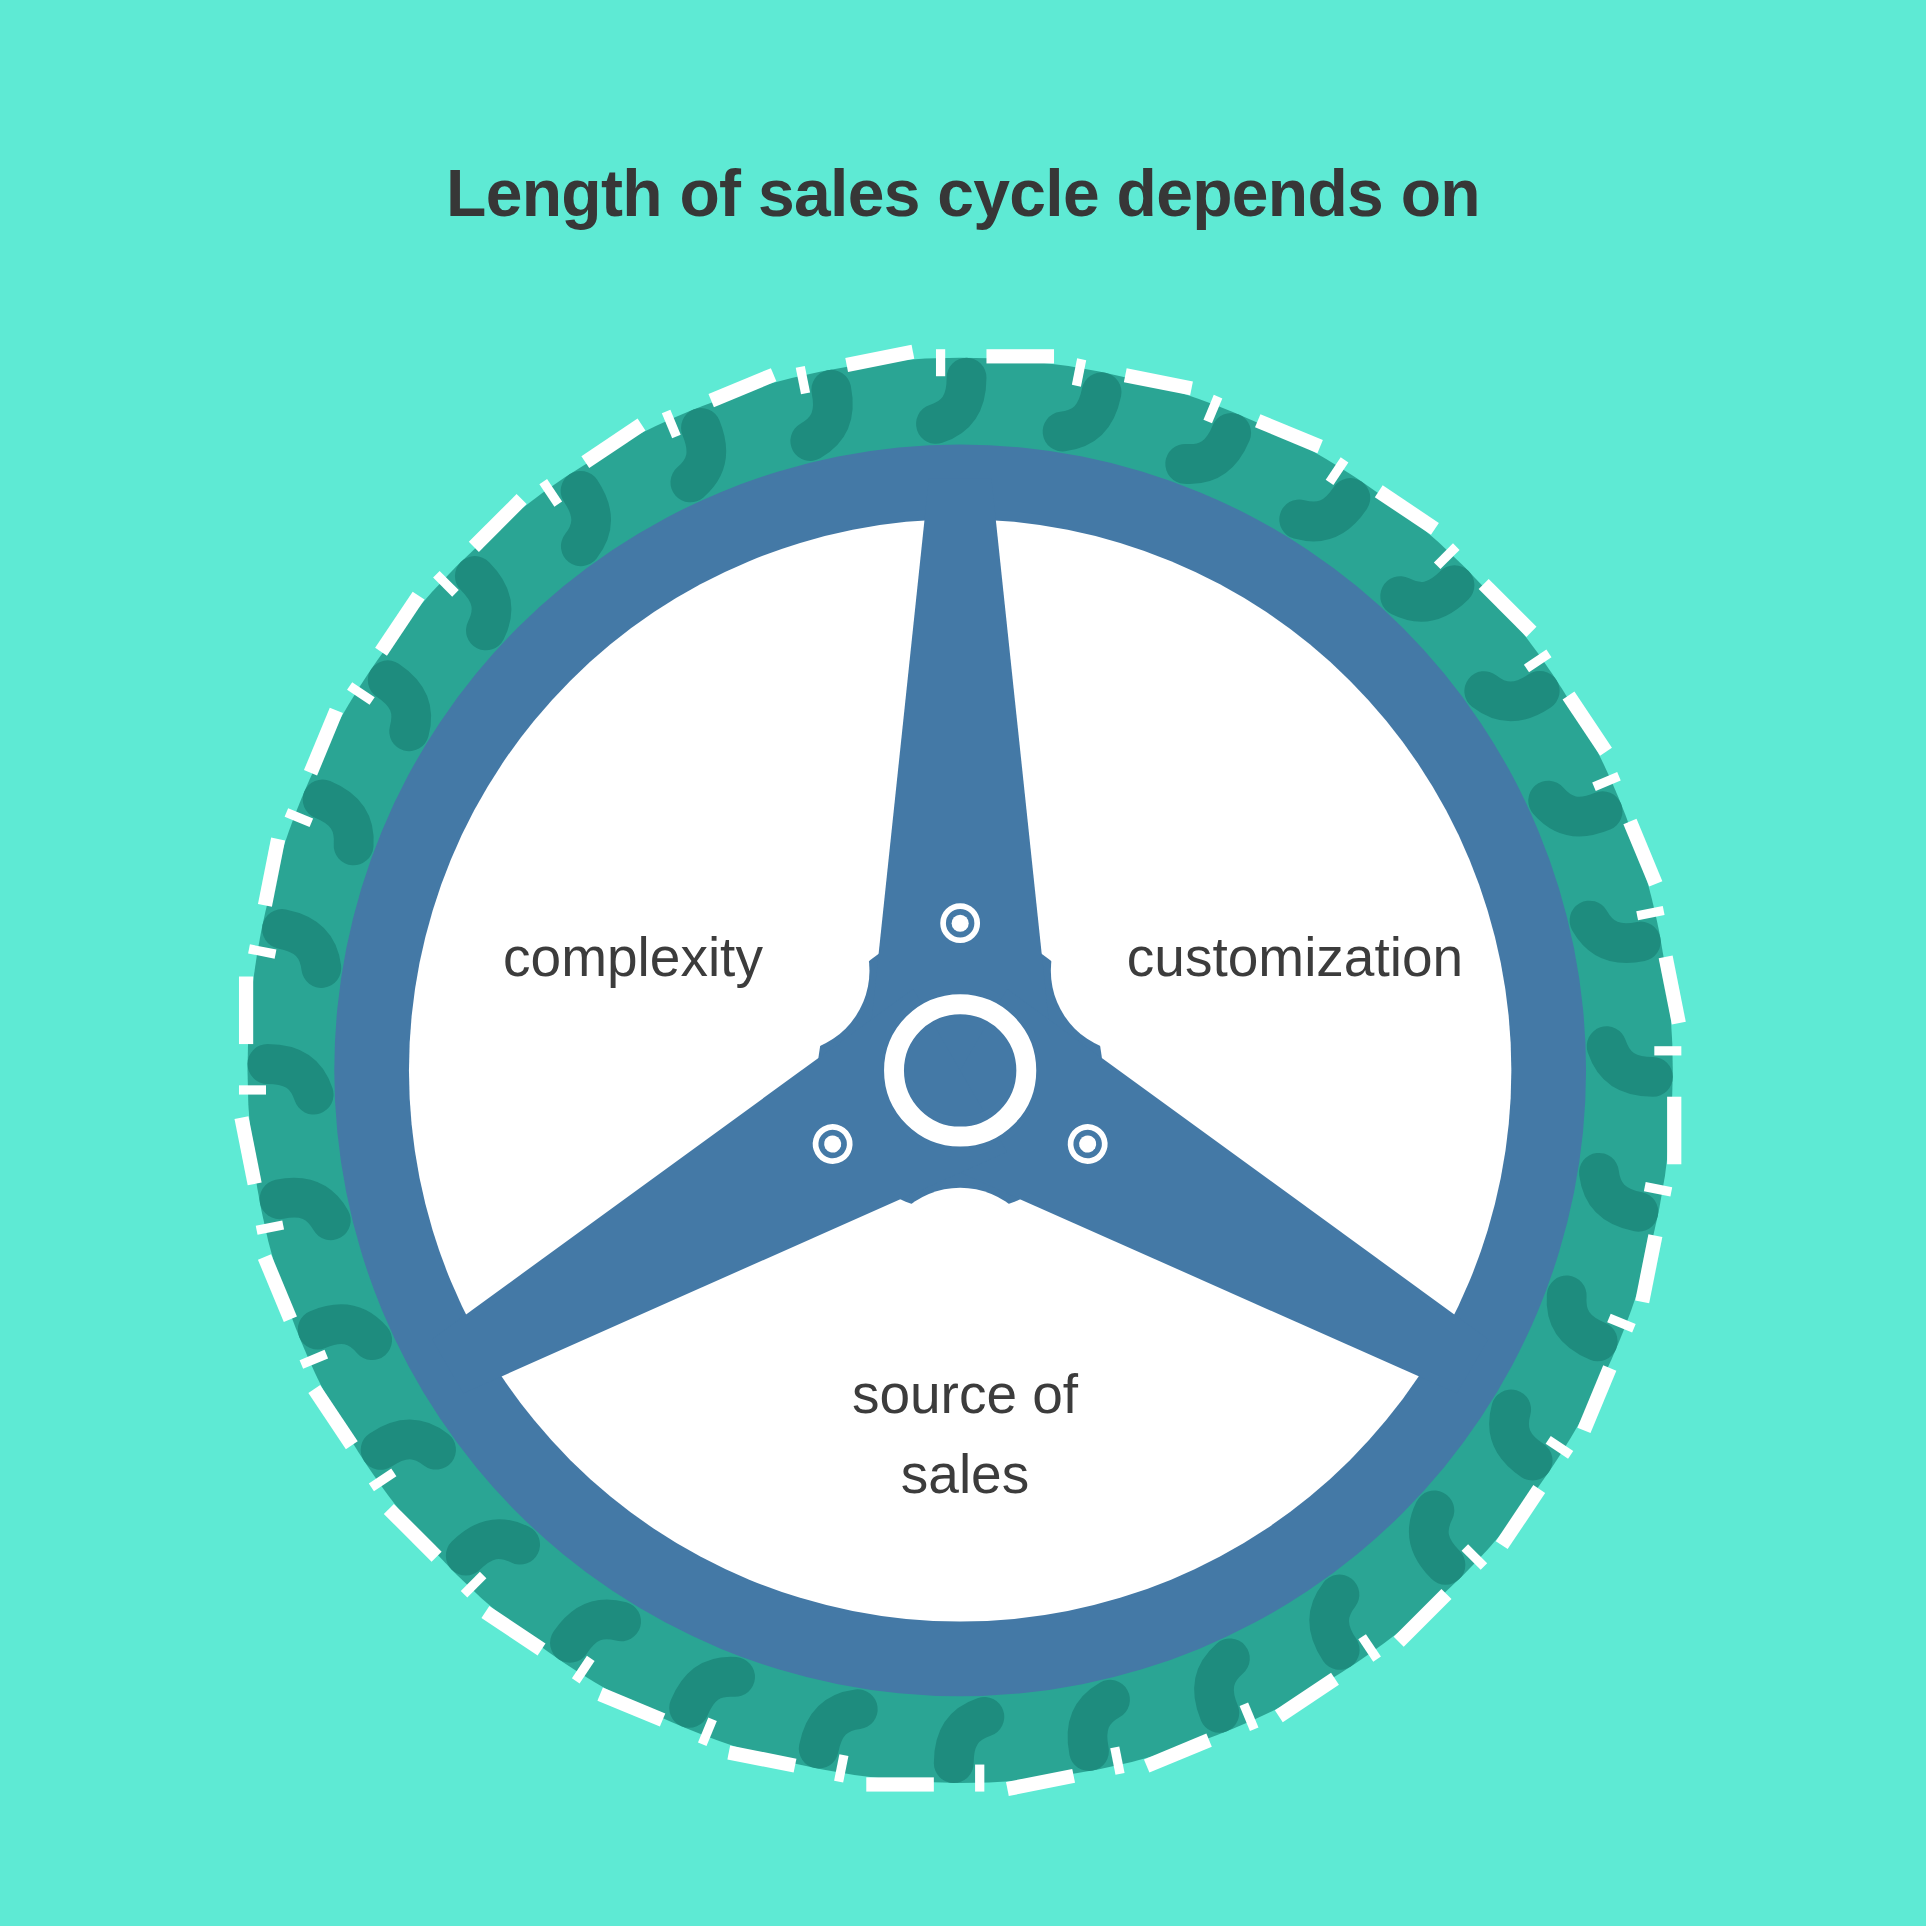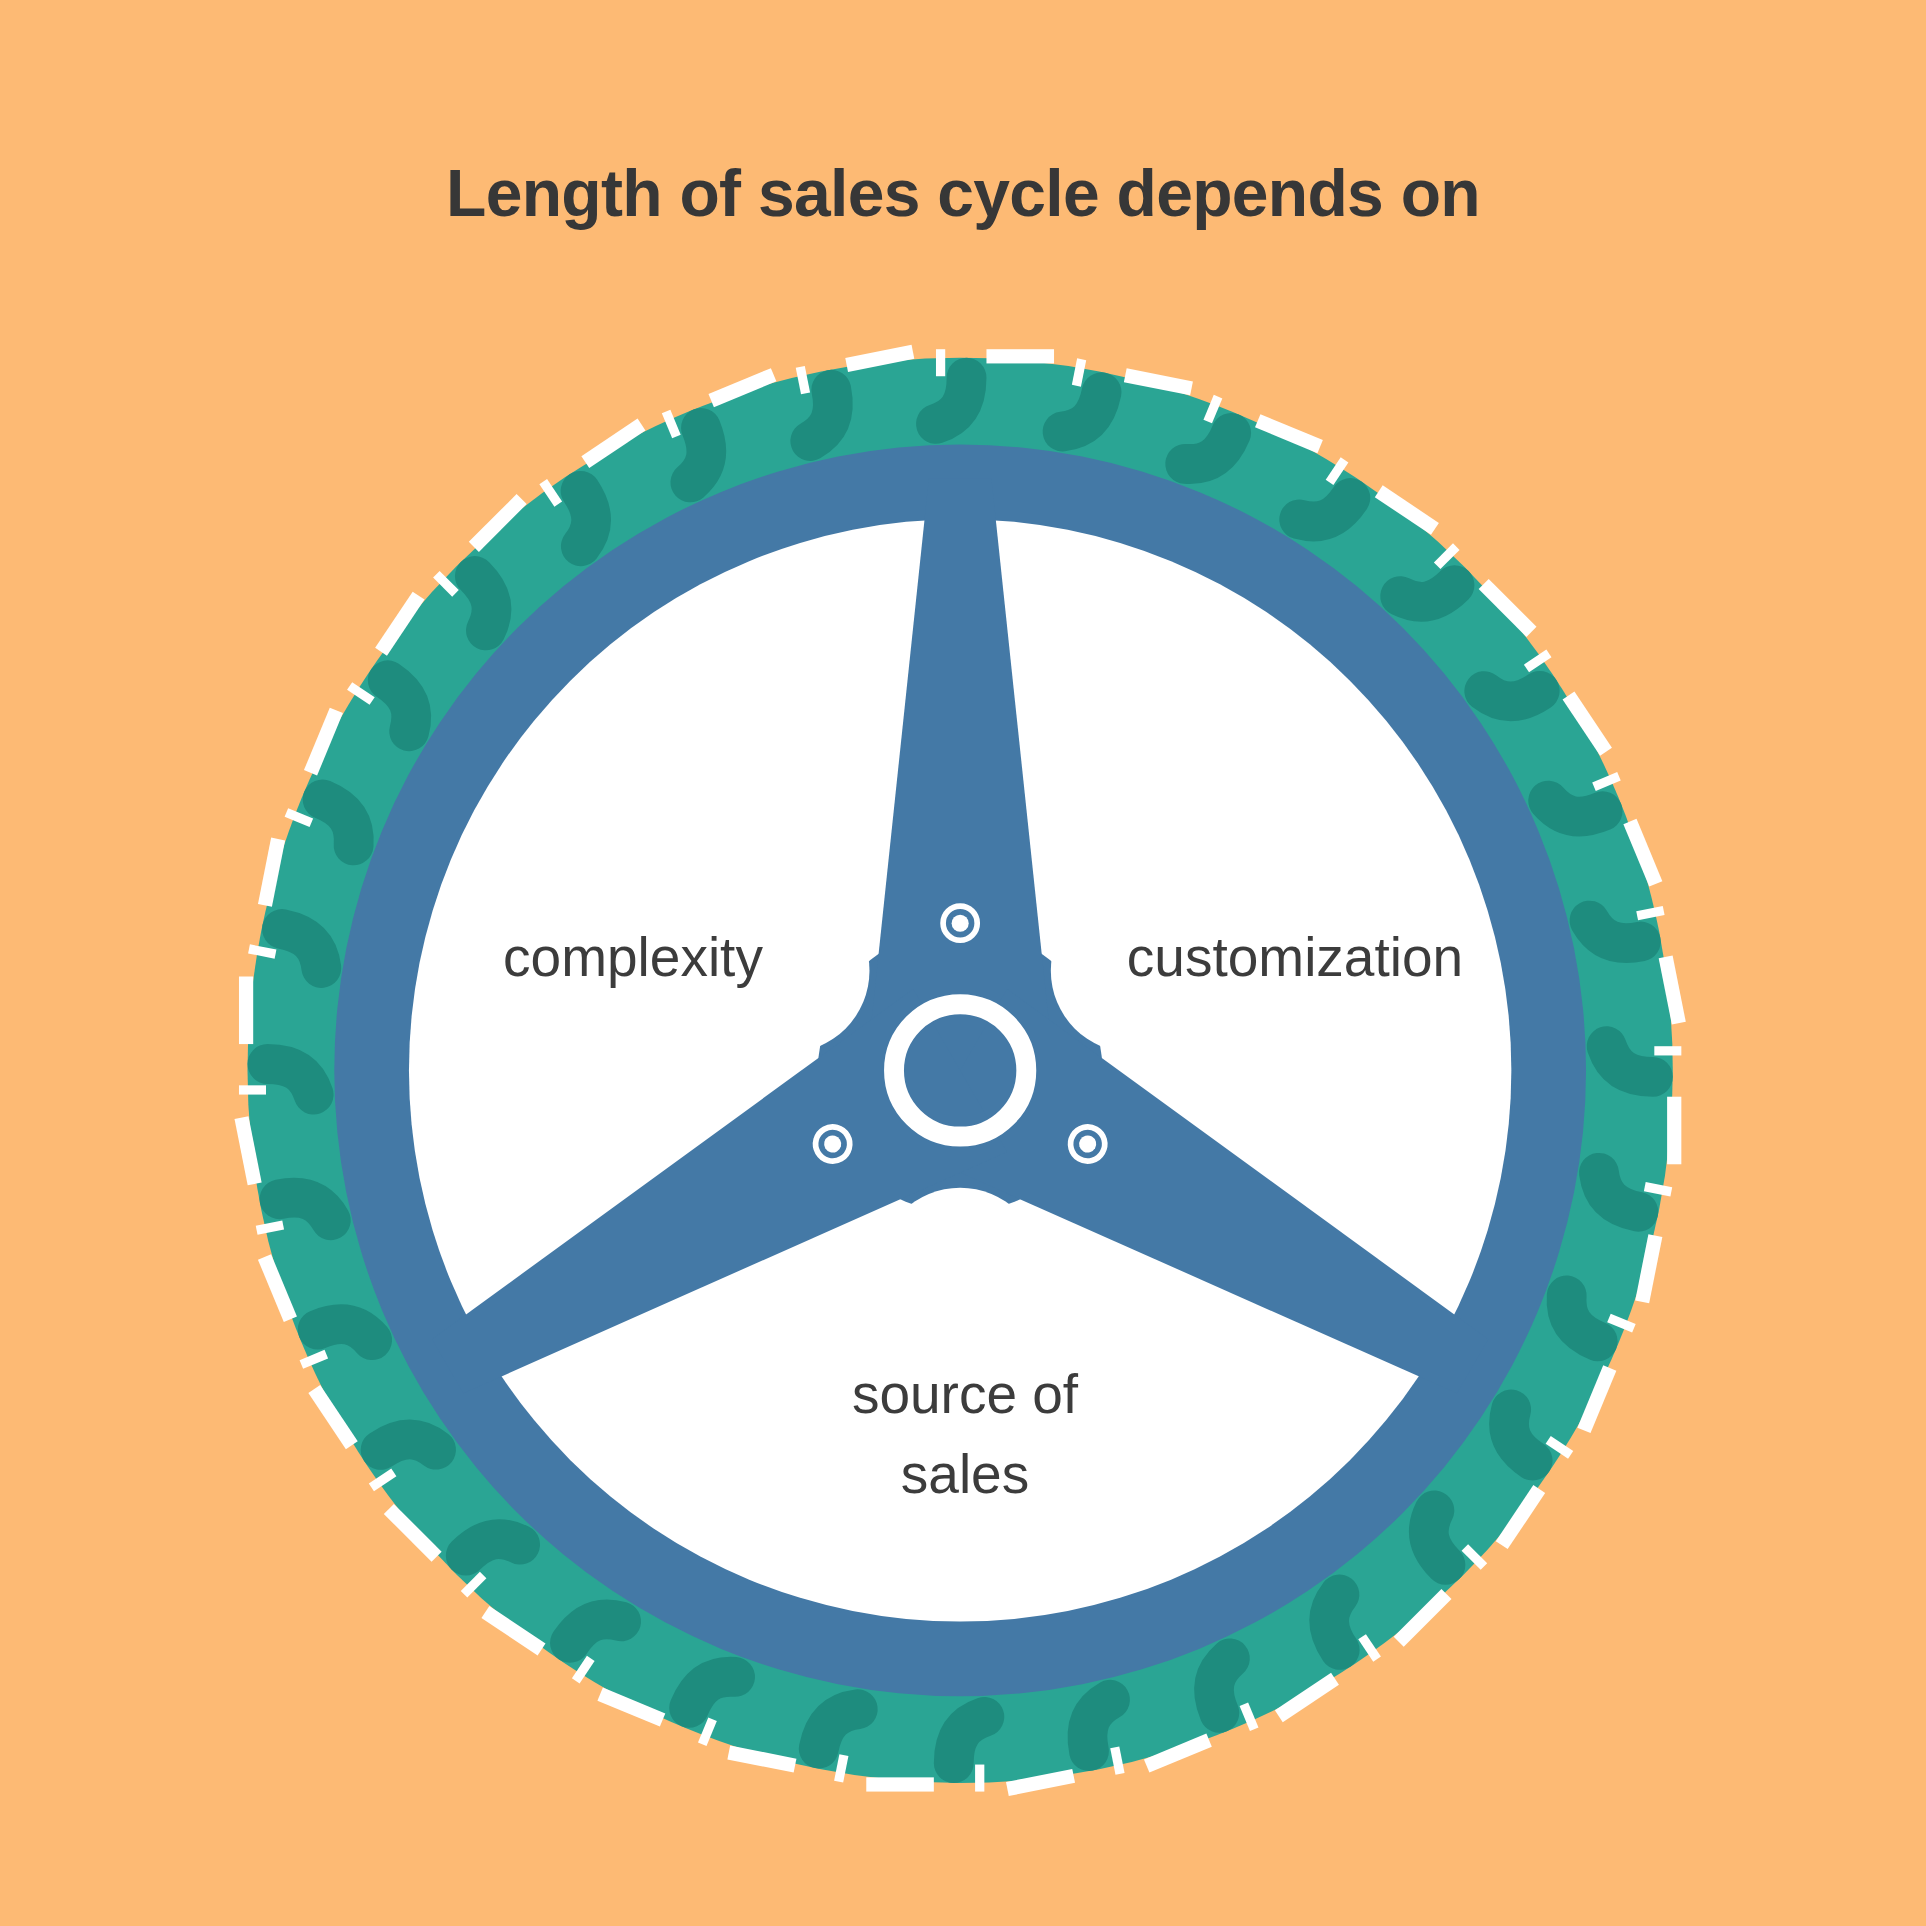--- a/index.html
+++ b/index.html
@@ -4,21 +4,21 @@
 <style>
   html, body {
     margin: 0;
     padding: 0;
     background: #ffffff;
   }
   .canvas {
     position: relative;
     width: 1926px;
     height: 1926px;
-    background: #fdba74;
+    background: #5eead4;
     overflow: hidden;
     font-family: "Liberation Sans", "DejaVu Sans", sans-serif;
   }
   .title {
     position: absolute;
     top: 155px;
     left: 0;
     width: 100%;
     text-align: center;
     font-size: 66px;

